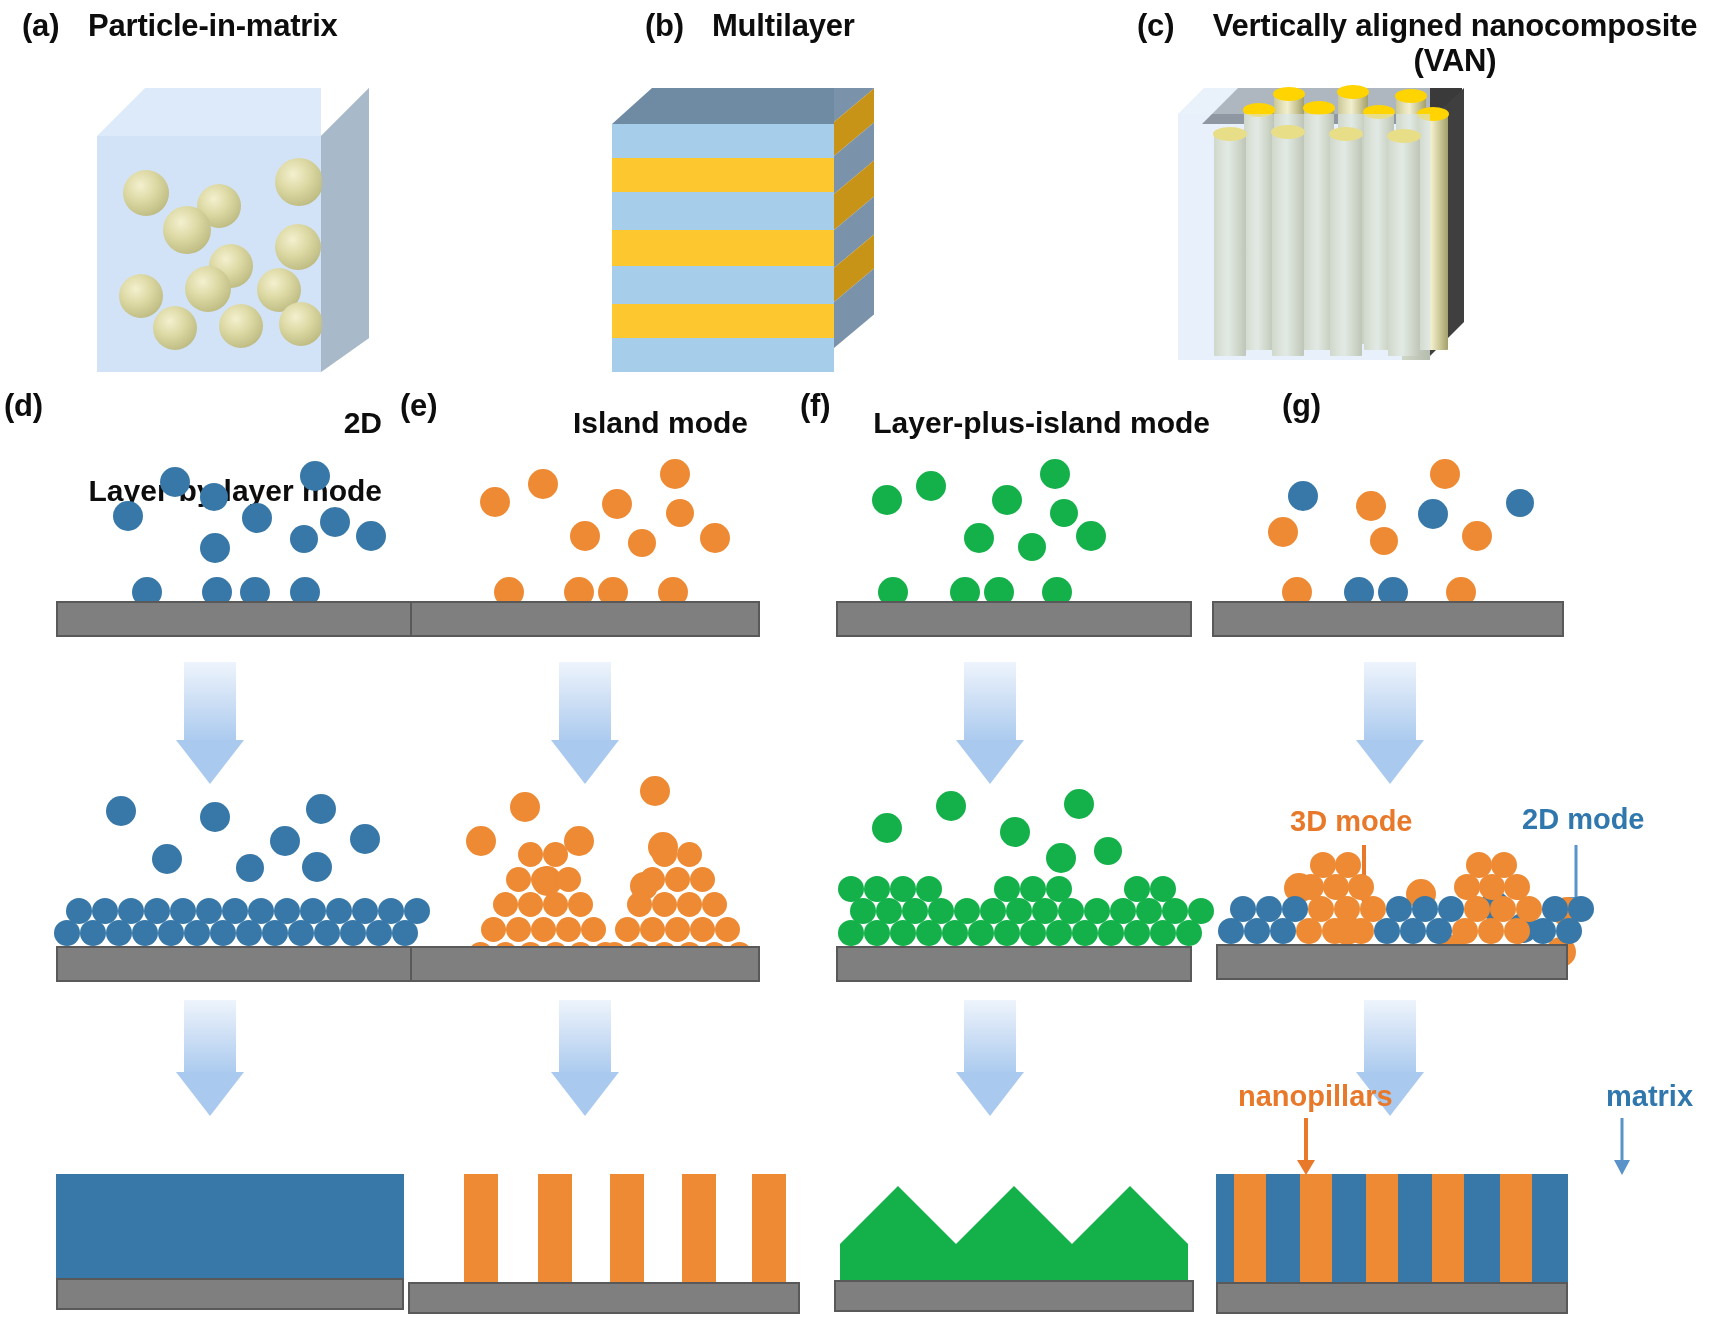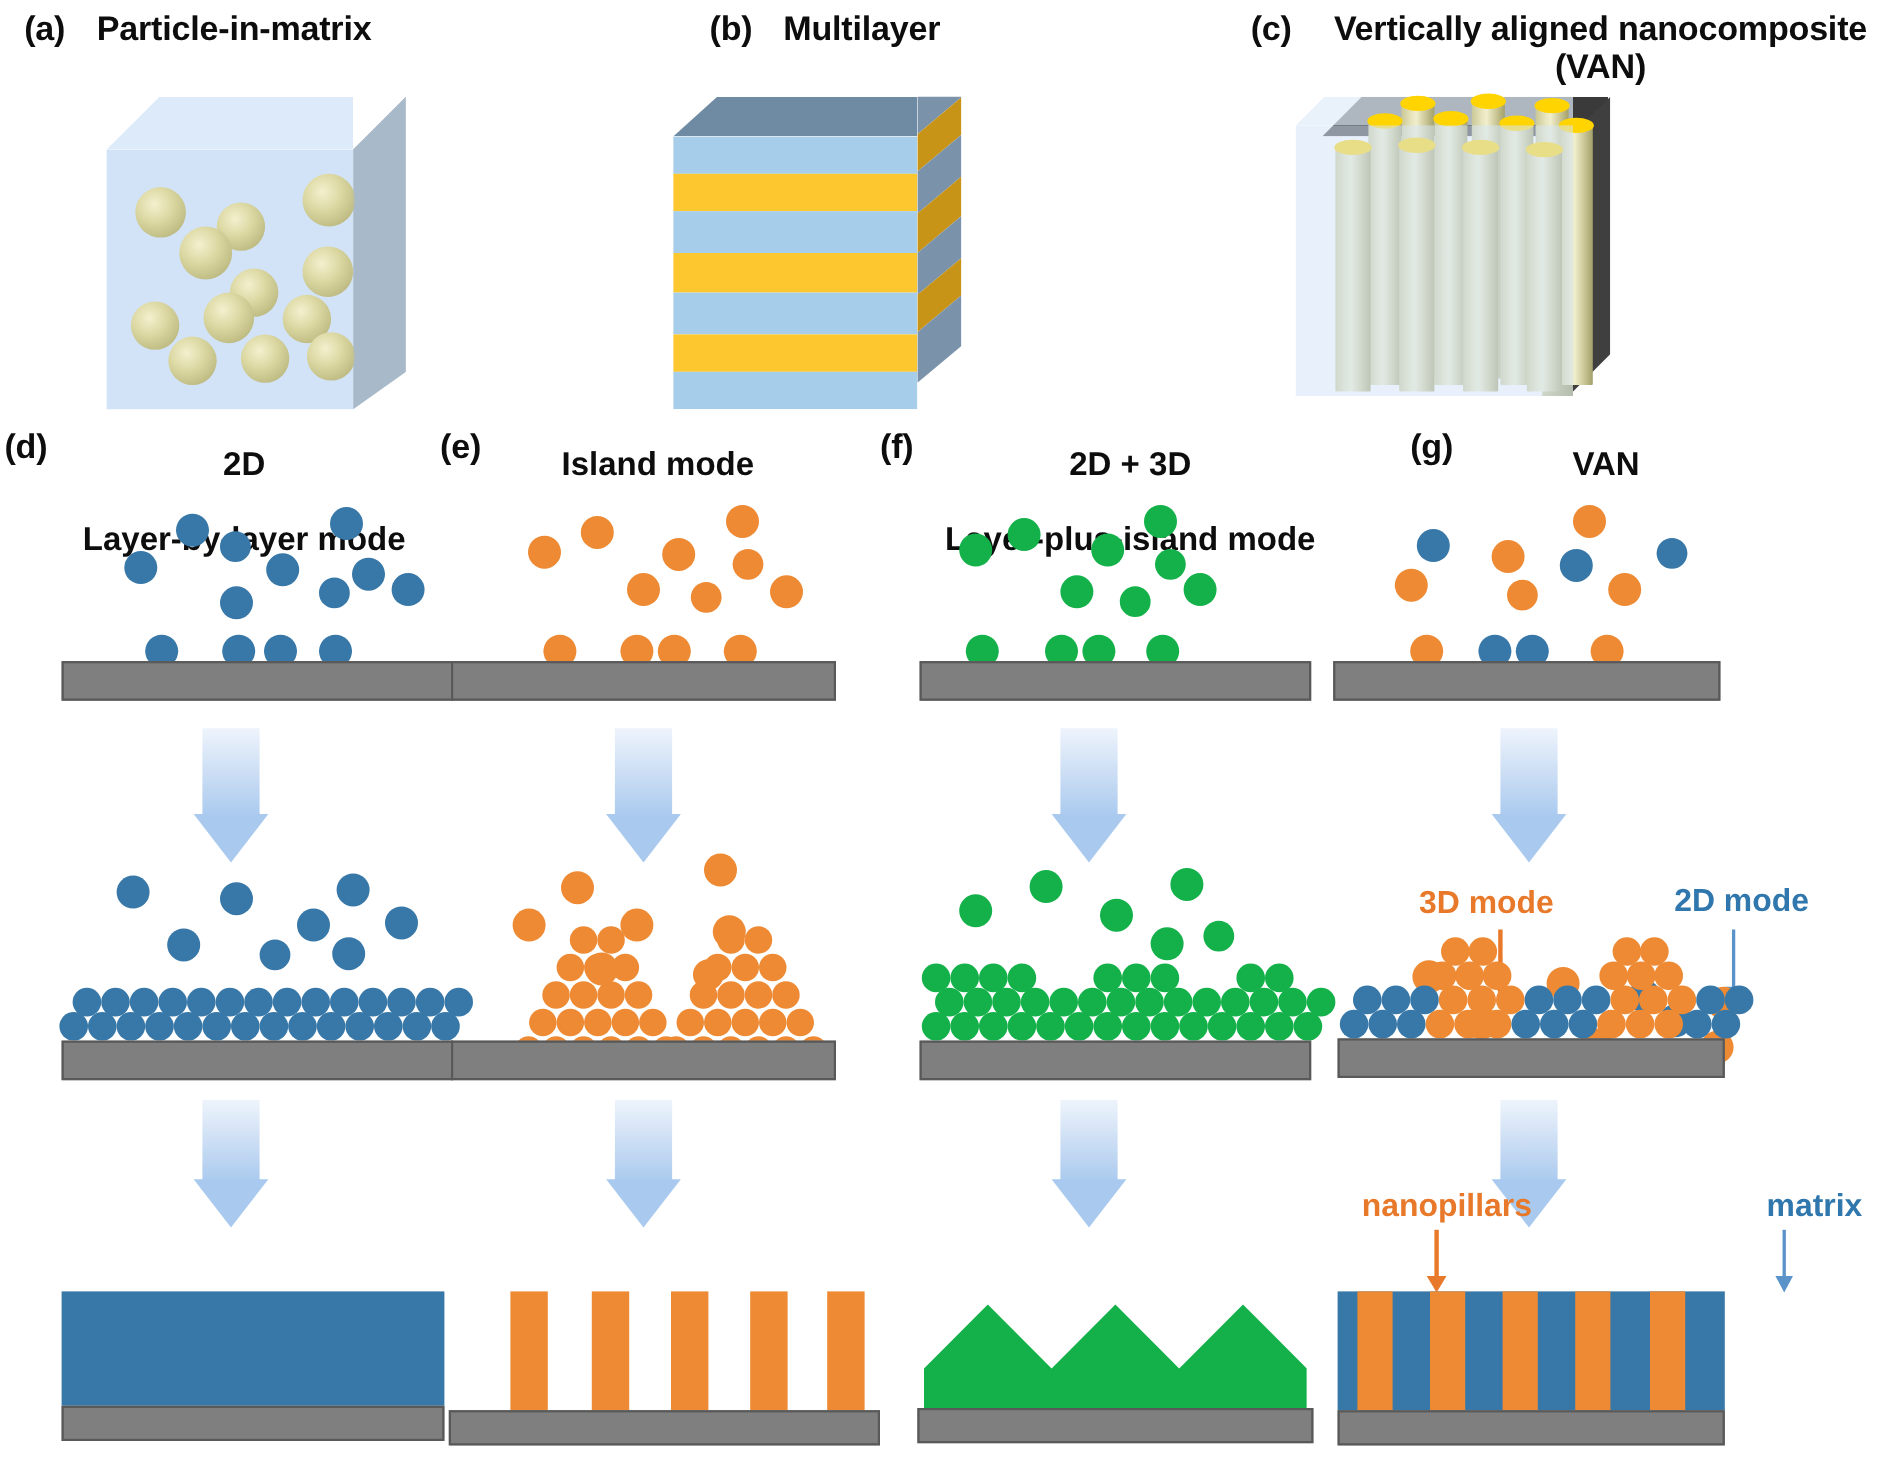--- a/index.html
+++ b/index.html
@@ -12,21 +12,21 @@
   .fig{position:absolute;inset:0;}
   .abs{position:absolute;}
 
   
   .panel-label{
     font-weight:bold;color:#0d0d0d;font-size:31px;letter-spacing:-0.2px;
     white-space:pre;line-height:1.14;
   }
   .title-center{text-align:center;}
   .sub-title{
-    font-weight:bold;color:#0d0d0d;font-size:30px;text-align:center;
+    font-weight:bold;color:#0d0d0d;font-size:30px;text-align:right;
     line-height:1.13;white-space:pre-line;
   }
   .ann{font-weight:bold;font-size:29px;white-space:nowrap;}
   .ann.orange{color:#e8792a;}
   .ann.blue{color:#2f77ad;}
 
   
   .dot{border-radius:50%;position:absolute;}
   .substrate{position:absolute;background:#7f7f7f;border:2px solid #595959;box-sizing:border-box;}
 
@@ -203,28 +203,24 @@
     <div>Layer-by-layer mode</div>
   </div>
 
   <div class="abs panel-label" style="left:400px;top:388px;">(e)</div>
   <div class="abs sub-title" style="left:448px;top:372px;width:300px;">
     <div>Island mode</div>
   </div>
 
   <div class="abs panel-label" style="left:800px;top:388px;">(f)</div>
   <div class="abs sub-title" style="left:845px;top:372px;width:365px;">
-    <div>2D + 3D</div>
     <div>Layer-plus-island mode</div>
   </div>
 
   <div class="abs panel-label" style="left:1282px;top:388px;">(g)</div>
-  <div class="abs sub-title" style="left:1335px;top:372px;width:250px;">
-    <div>VAN</div>
-  </div>
 
   <div class="abs" style="left:50px;top:455px;width:360px;height:190px;">
     <div class="dot" style="left:110px;top:12px;width:30px;height:30px;background:#3878a8;"></div>
     <div class="dot" style="left:150px;top:28px;width:28px;height:28px;background:#3878a8;"></div>
     <div class="dot" style="left:250px;top:6px;width:30px;height:30px;background:#3878a8;"></div>
     <div class="dot" style="left:63px;top:46px;width:30px;height:30px;background:#3878a8;"></div>
     <div class="dot" style="left:192px;top:48px;width:30px;height:30px;background:#3878a8;"></div>
     <div class="dot" style="left:270px;top:52px;width:30px;height:30px;background:#3878a8;"></div>
     <div class="dot" style="left:240px;top:70px;width:28px;height:28px;background:#3878a8;"></div>
     <div class="dot" style="left:306px;top:66px;width:30px;height:30px;background:#3878a8;"></div>

